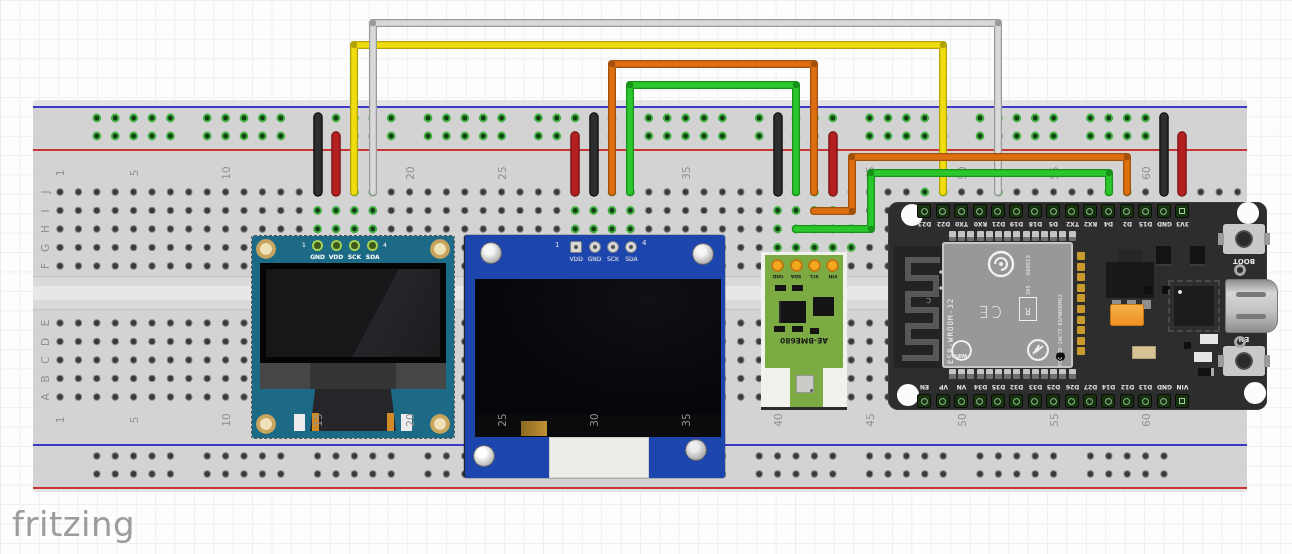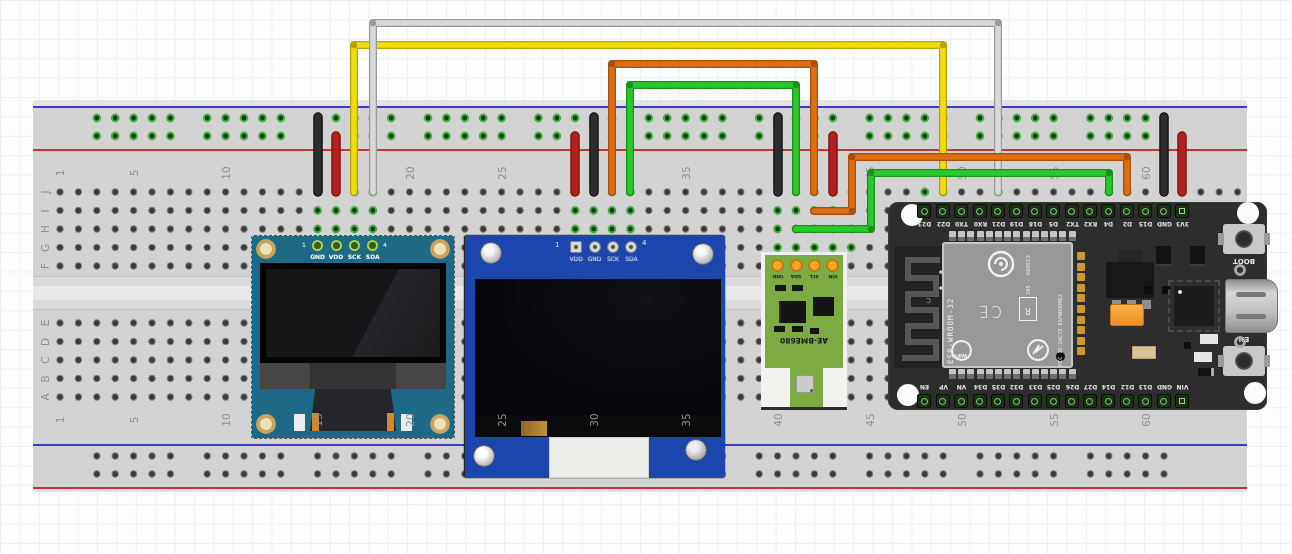--- a/index.html
+++ b/index.html
@@ -1309,13 +1309,14 @@
       <g data-interactable="true">
         <polyline points="1164,117 1164,192" fill="none" stroke="#101010" stroke-width="9.5" stroke-linecap="round" stroke-linejoin="round" data-interactable="false"></polyline>
         <polyline points="1164,117 1164,192" fill="none" stroke="#2e2e2e" stroke-width="6.8" stroke-linecap="round" stroke-linejoin="round" data-interactable="true"></polyline>
       </g>
       <g data-interactable="true">
         <polyline points="1182,136 1182,192" fill="none" stroke="#7c1212" stroke-width="9.5" stroke-linecap="round" stroke-linejoin="round" data-interactable="false"></polyline>
         <polyline points="1182,136 1182,192" fill="none" stroke="#b42020" stroke-width="6.8" stroke-linecap="round" stroke-linejoin="round" data-interactable="true"></polyline>
       </g>
     </svg>
 
+  <div id="watermark" data-interactable="false">fritzing</div>
 </div>
 
 </body></html>

